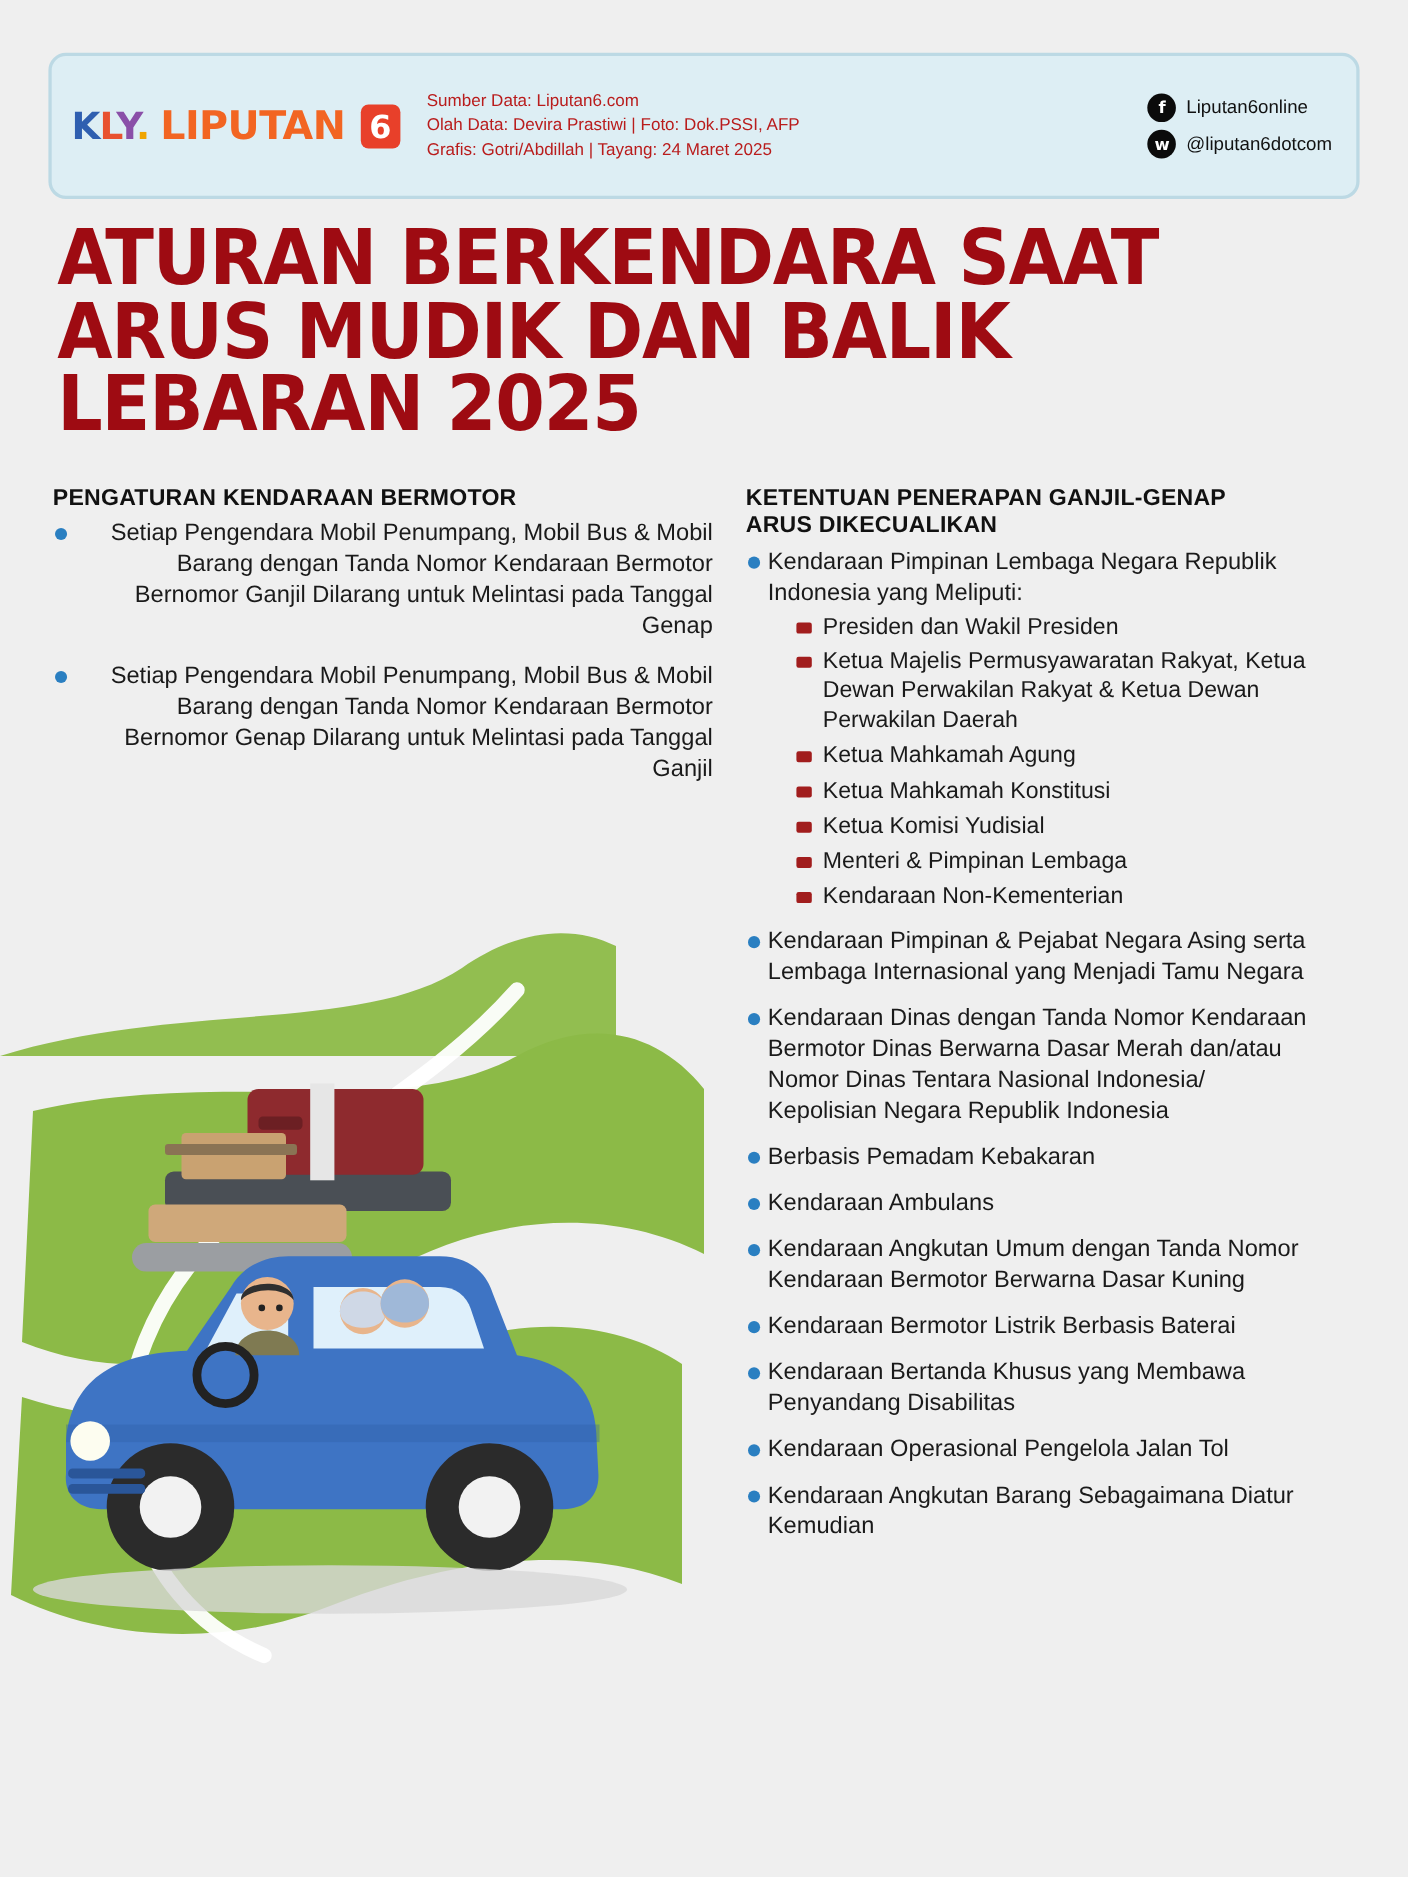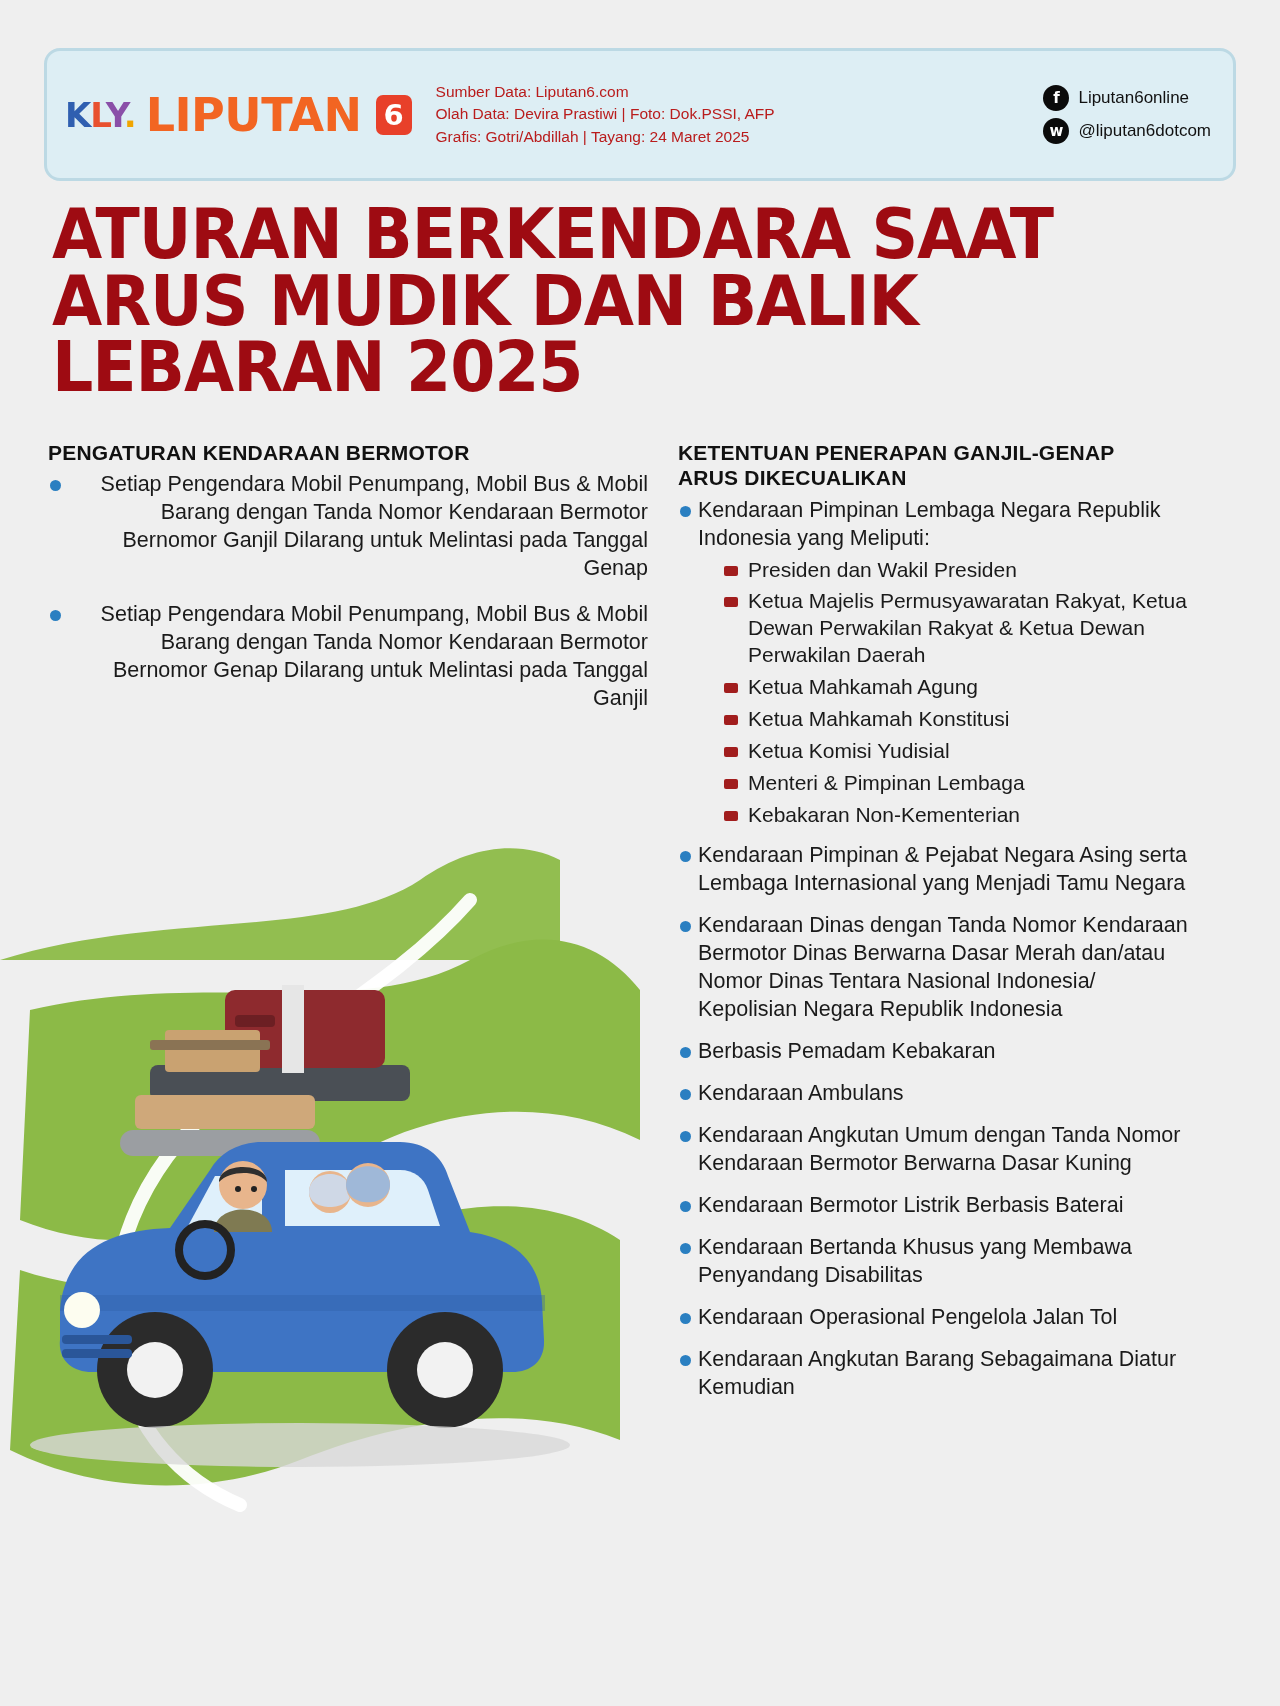--- a/index.html
+++ b/index.html
@@ -38,21 +38,21 @@
     font-size: 34px;
     font-weight: bold;
     letter-spacing: -1px;
     font-family: "DejaVu Sans", sans-serif;
   }
   .kly .k { color: #2f5fb0; }
   .kly .l { color: #e8512f; }
   .kly .y { color: #8a4fa8; }
   .kly .dot { color: #f0a500; }
   .liputan {
-    font-size: 46px;
+    font-size: 36px;
     font-weight: bold;
     color: #f26522;
     letter-spacing: -0.5px;
     font-family: "DejaVu Sans", sans-serif;
   }
   .six {
     display: inline-block;
     width: 36px; height: 40px;
     background: #e8402a;
     border-radius: 7px;
@@ -285,21 +285,21 @@
       <ul class="bullets">
         <li>
           <span>Kendaraan Pimpinan Lembaga Negara Republik Indonesia yang Meliputi:</span>
           <ul class="sub">
             <li>Presiden dan Wakil Presiden</li>
             <li>Ketua Majelis Permusyawaratan Rakyat, Ketua Dewan Perwakilan Rakyat &amp; Ketua Dewan Perwakilan Daerah</li>
             <li>Ketua Mahkamah Agung</li>
             <li>Ketua Mahkamah Konstitusi</li>
             <li>Ketua Komisi Yudisial</li>
             <li>Menteri &amp; Pimpinan Lembaga</li>
-            <li>Kebakaran Non-Kementerian</li>
+            <li>Kendaraan Non-Kementerian</li>
           </ul>
         </li>
         <li>Kendaraan Pimpinan &amp; Pejabat Negara Asing serta Lembaga Internasional yang Menjadi Tamu Negara</li>
         <li>Kendaraan Dinas dengan Tanda Nomor Kendaraan Bermotor Dinas Berwarna Dasar Merah dan/atau Nomor Dinas Tentara Nasional Indonesia/ Kepolisian Negara Republik Indonesia</li>
         <li>Berbasis Pemadam Kebakaran</li>
         <li>Kendaraan Ambulans</li>
         <li>Kendaraan Angkutan Umum dengan Tanda Nomor Kendaraan Bermotor Berwarna Dasar Kuning</li>
         <li>Kendaraan Bermotor Listrik Berbasis Baterai</li>
         <li>Kendaraan Bertanda Khusus yang Membawa Penyandang Disabilitas</li>
         <li>Kendaraan Operasional Pengelola Jalan Tol</li>

